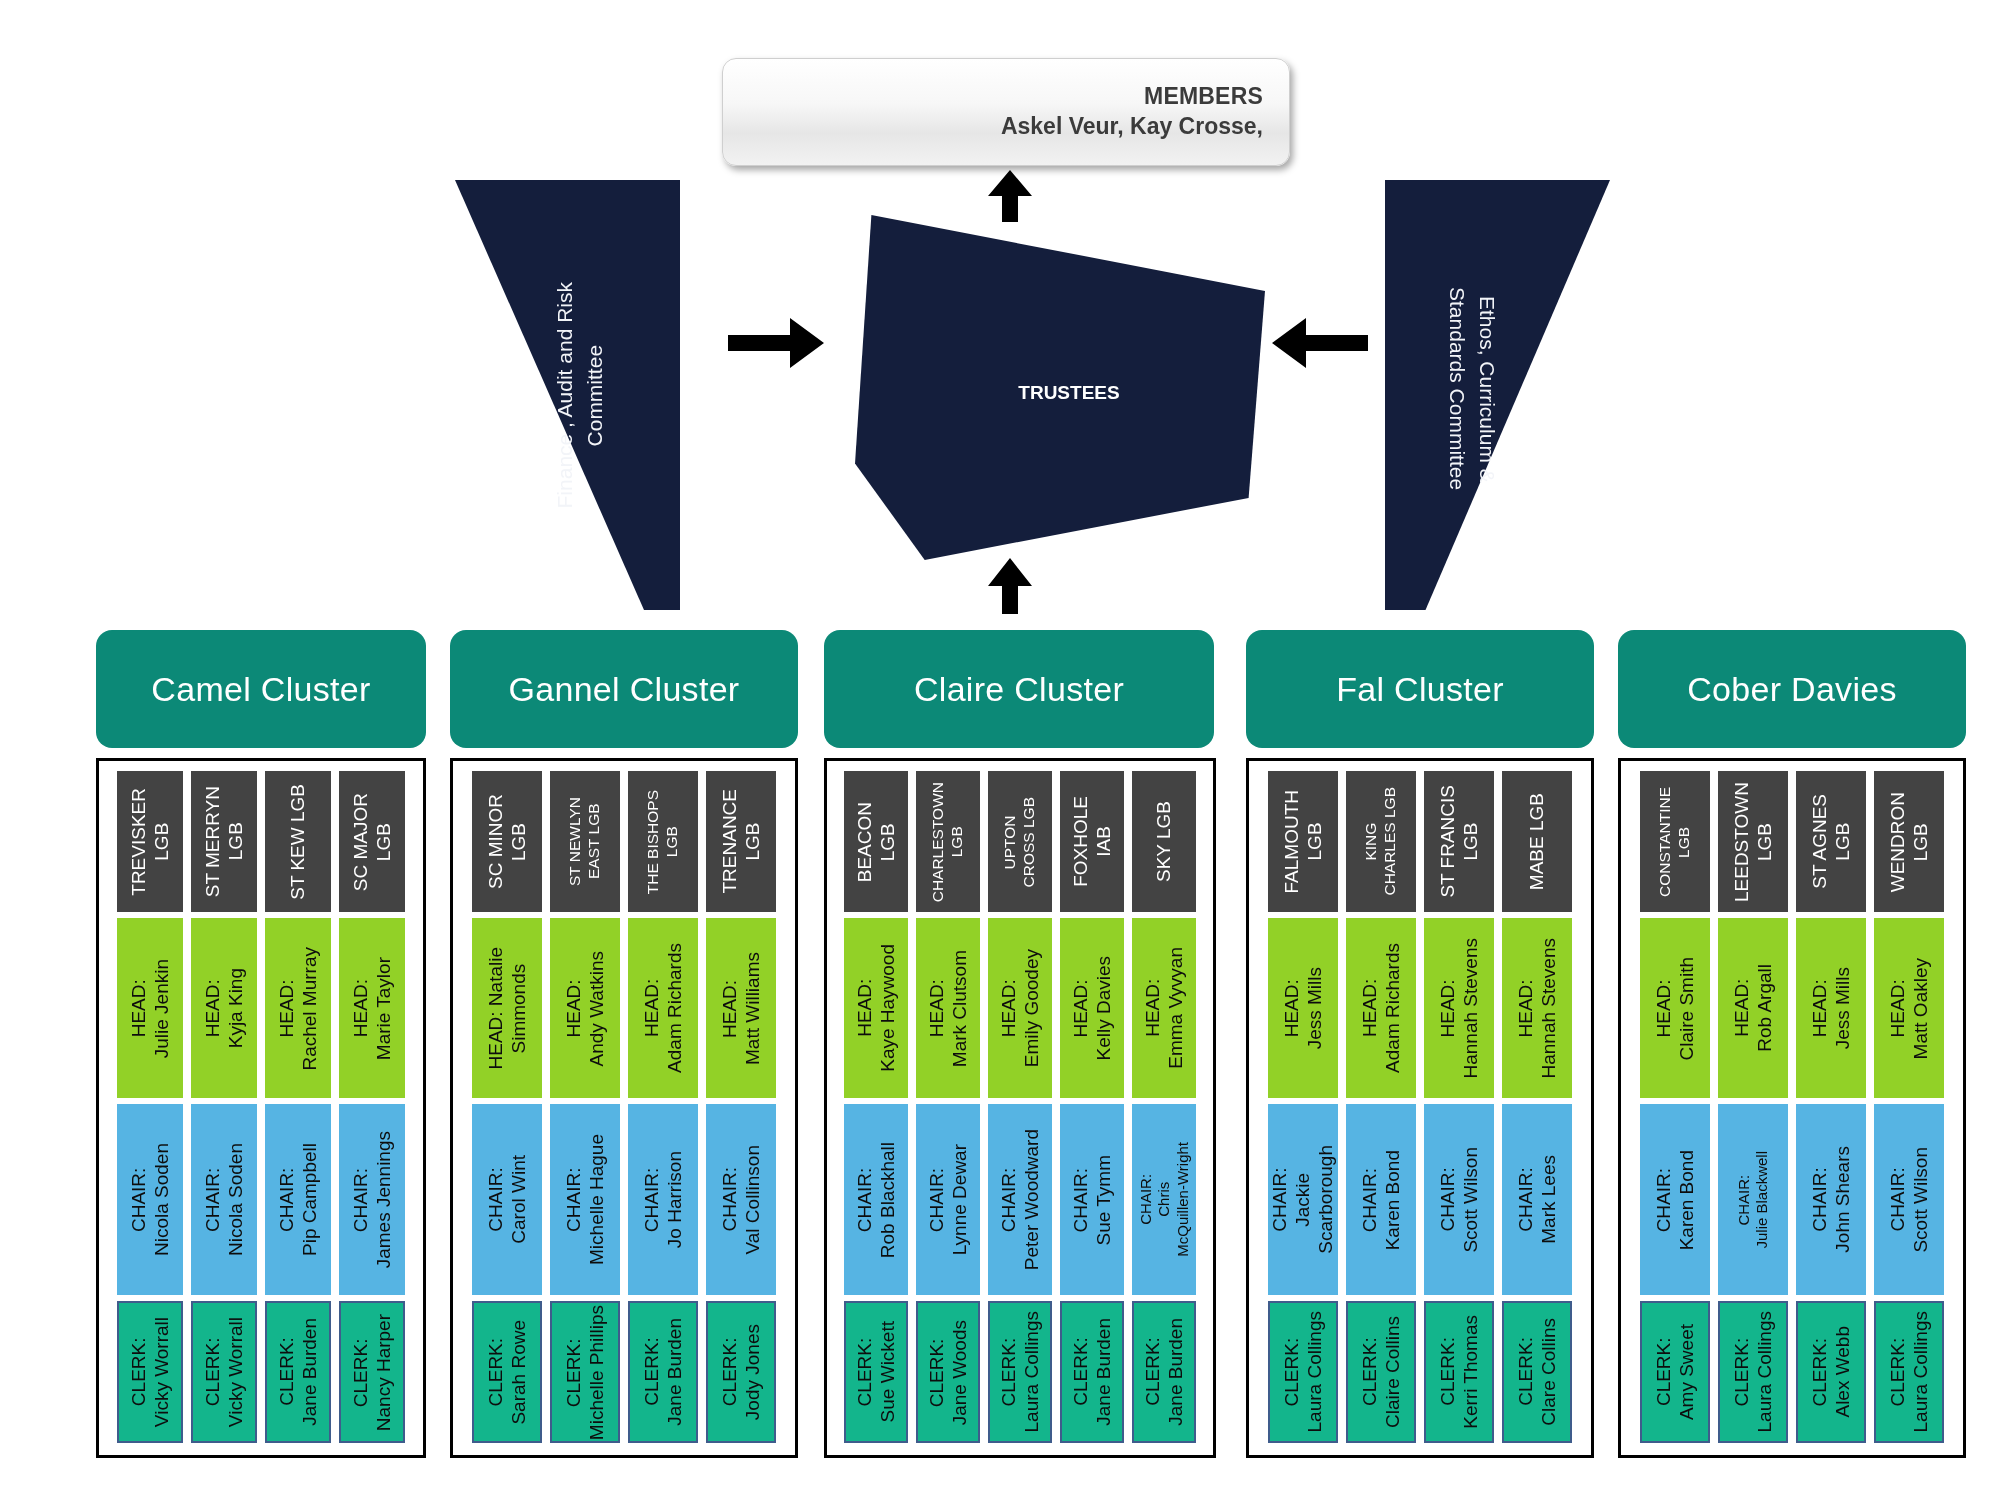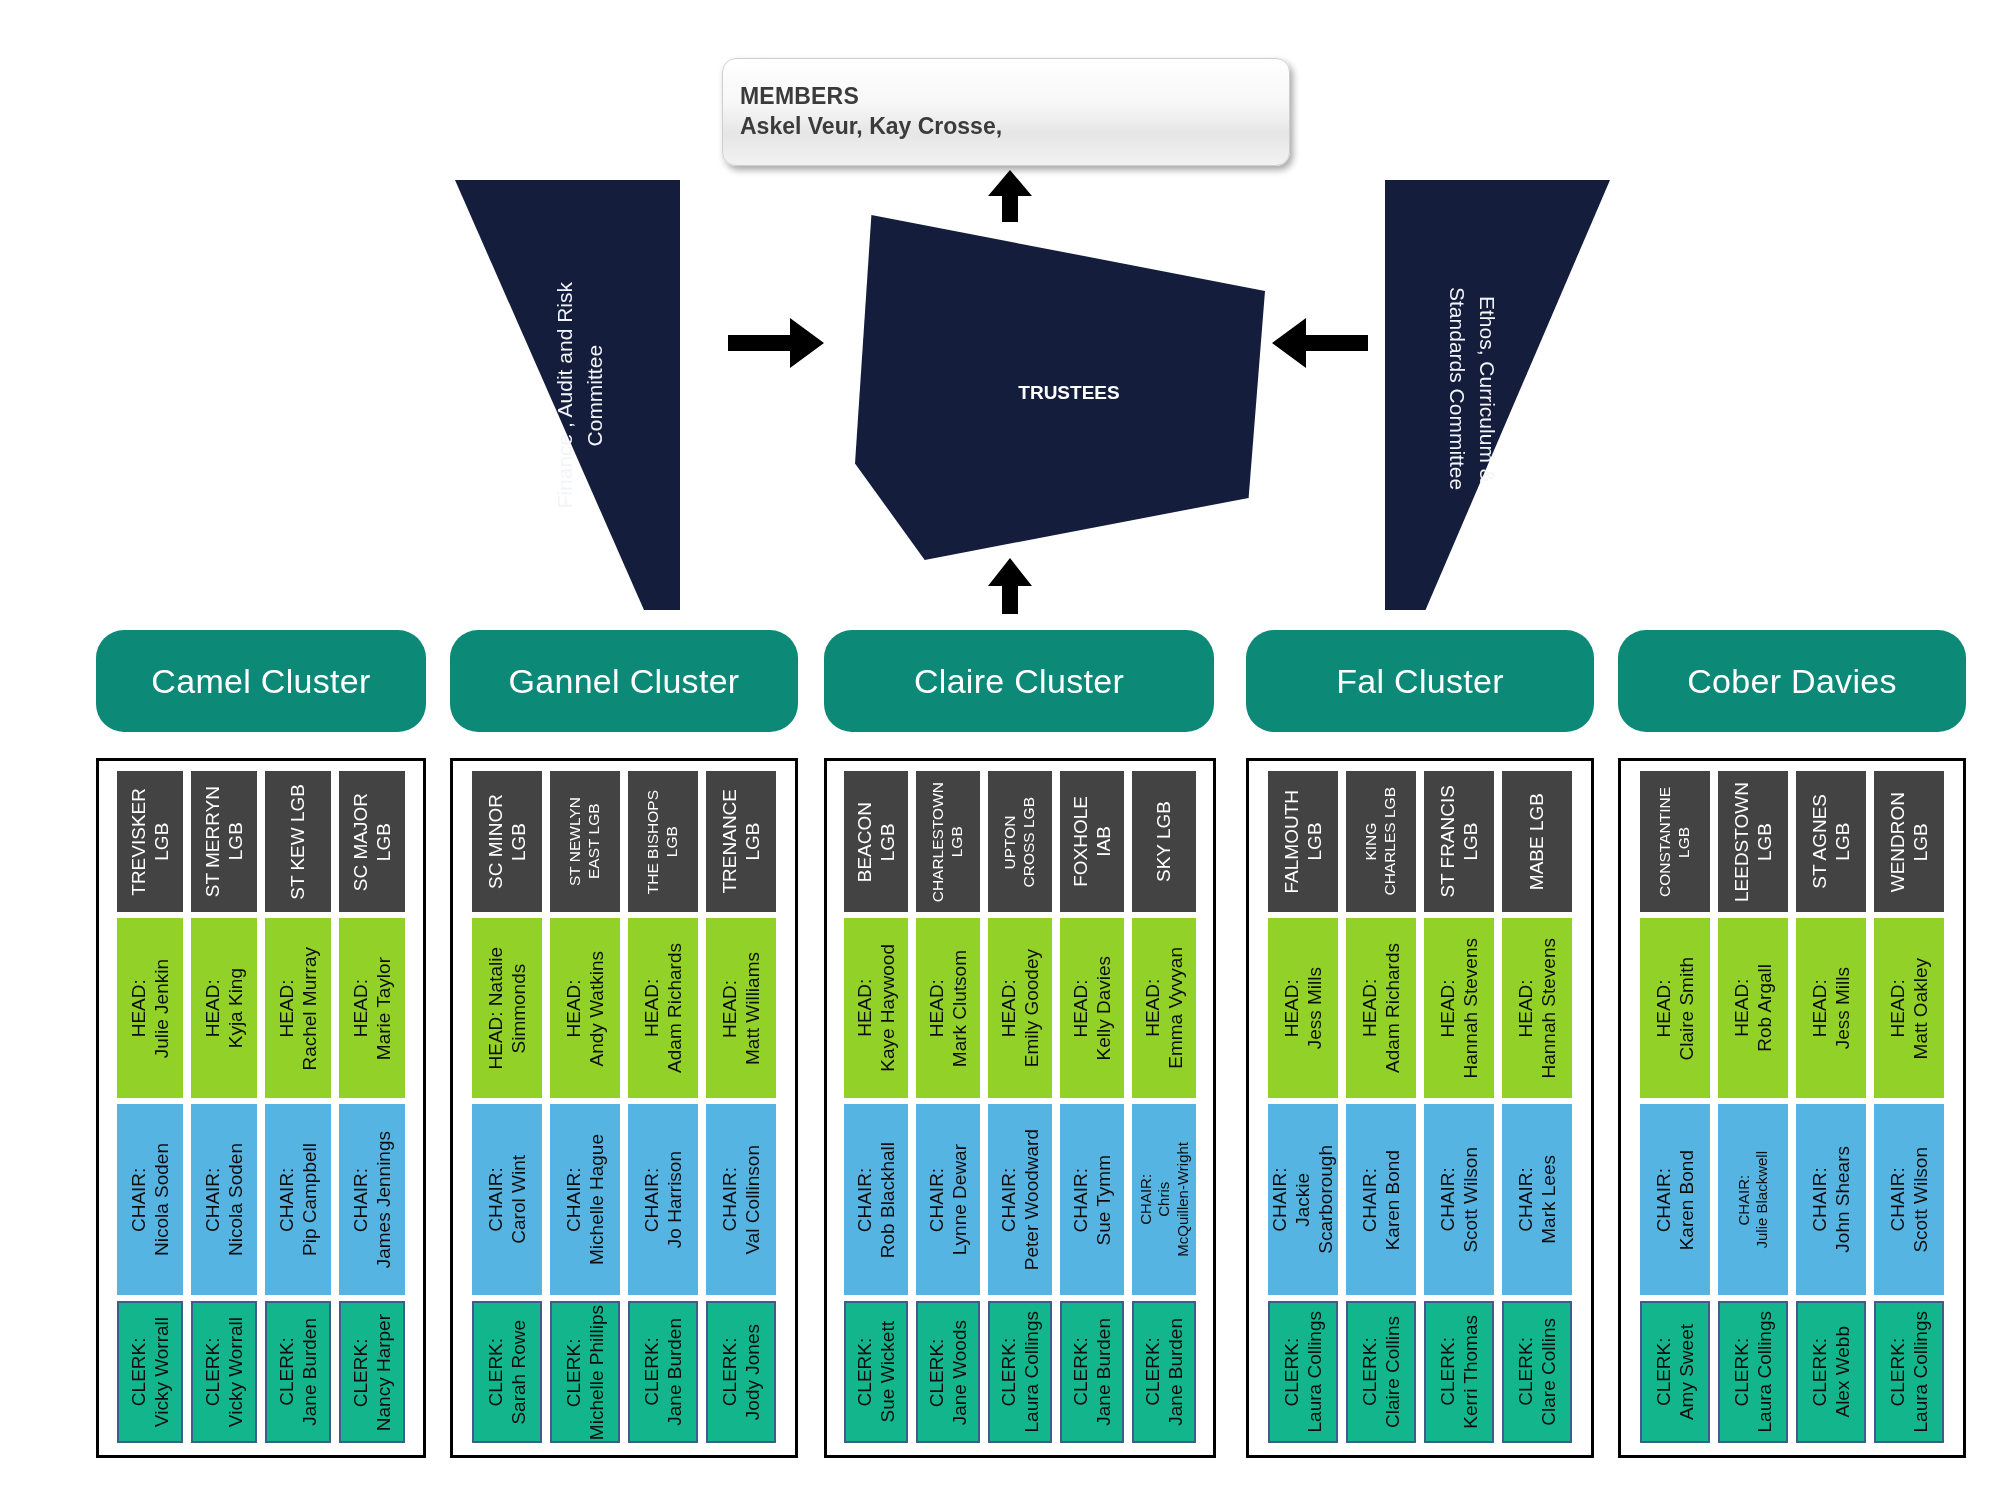--- a/index.html
+++ b/index.html
@@ -10,23 +10,23 @@
   }
   .stage{position:absolute;left:0;top:0;width:2000px;height:1505px;}
 
   
   #members-box{
     position:absolute;left:722px;top:58px;width:568px;height:108px;
     border-radius:14px;
     background:linear-gradient(180deg,#ffffff 0%,#f7f7f7 42%,#e6e6e6 70%,#f2f2f2 100%);
     border:1px solid #cfcfcf;
     box-shadow:3px 4px 7px rgba(0,0,0,.35), inset 0 1px 0 #ffffff;
-    display:flex;flex-direction:column;align-items:flex-start;justify-content:center;
+    display:flex;flex-direction:column;align-items:flex-end;justify-content:center;
     color:#3b3b3b;font-weight:bold;font-size:23px;line-height:1.30;
-    text-align:center;padding:4px 17px;box-sizing:border-box;
+    text-align:center;padding:4px 26px;box-sizing:border-box;
   }
   #members-box .ttl{font-size:23px;letter-spacing:.2px;}
 
   
   #trustees-shape{
     position:absolute;left:855px;top:215px;width:410px;height:345px;
     background:#141e3c;
     clip-path:polygon(4% 0%, 100% 22%, 96% 82%, 17% 100%, 0% 72%);
     display:flex;align-items:center;justify-content:center;
   }
@@ -66,21 +66,21 @@
     white-space:pre-line;margin-right:52px;margin-top:-12px;
   }
 
   
   .arrow{position:absolute;}
 
   
   #clusters{position:absolute;left:0;top:630px;width:2000px;height:840px;}
   .cluster{position:absolute;top:0;}
   .cluster-header{
-    height:102px;border-radius:28px;background:#0c8977;
+    height:118px;border-radius:16px;background:#0c8977;
     display:flex;align-items:center;justify-content:center;
     color:#ffffff;font-size:34px;font-weight:400;letter-spacing:.3px;
   }
   .cluster-body{
     position:absolute;top:128px;left:0;
     border:3px solid #000000;background:#ffffff;
     box-sizing:border-box;
     display:flex;justify-content:center;gap:0px;
     padding:10px 6px 12px 6px;height:700px;
   }

